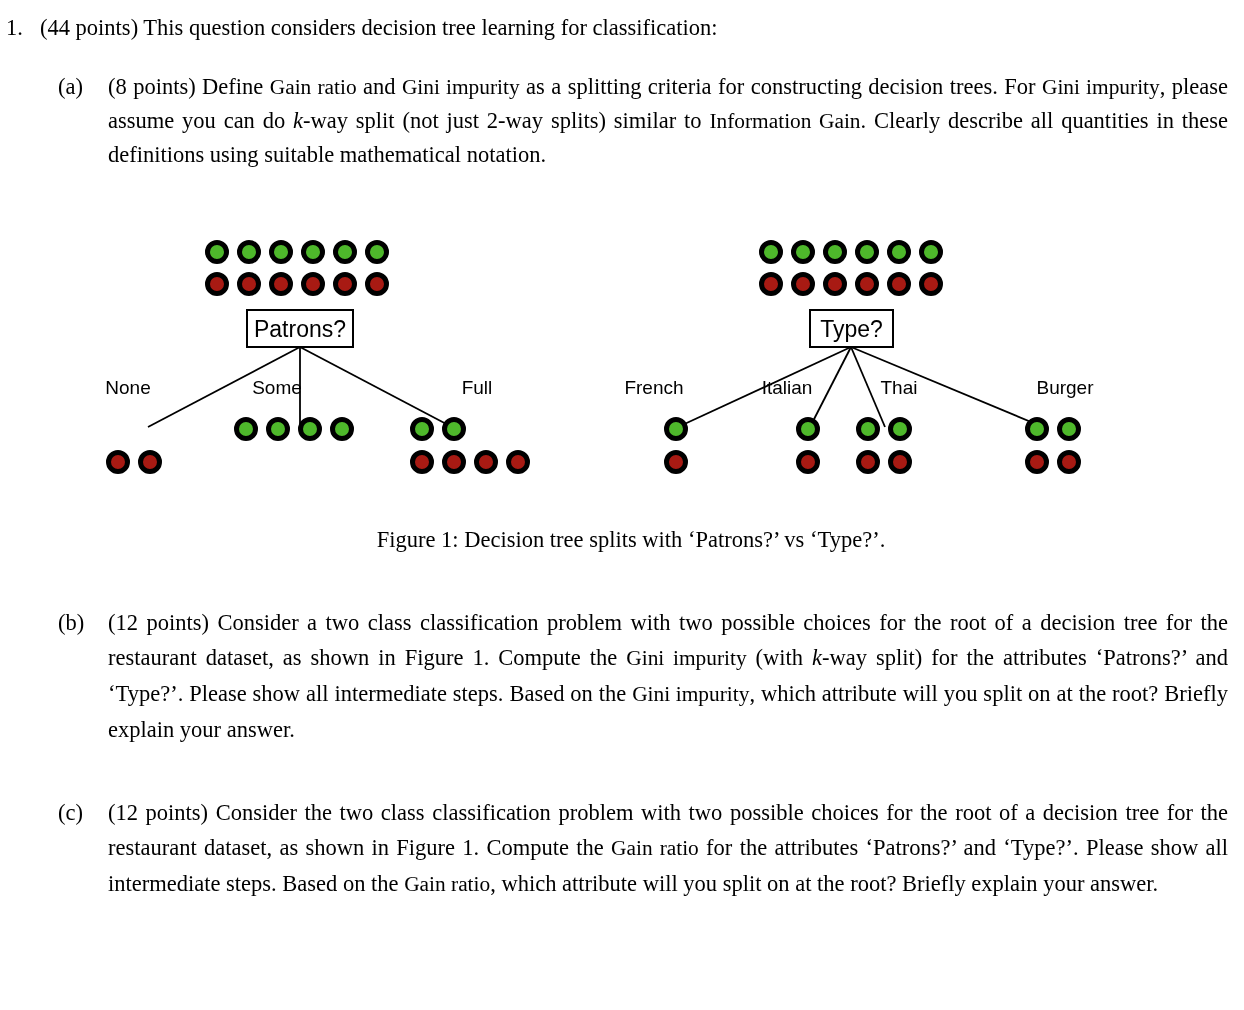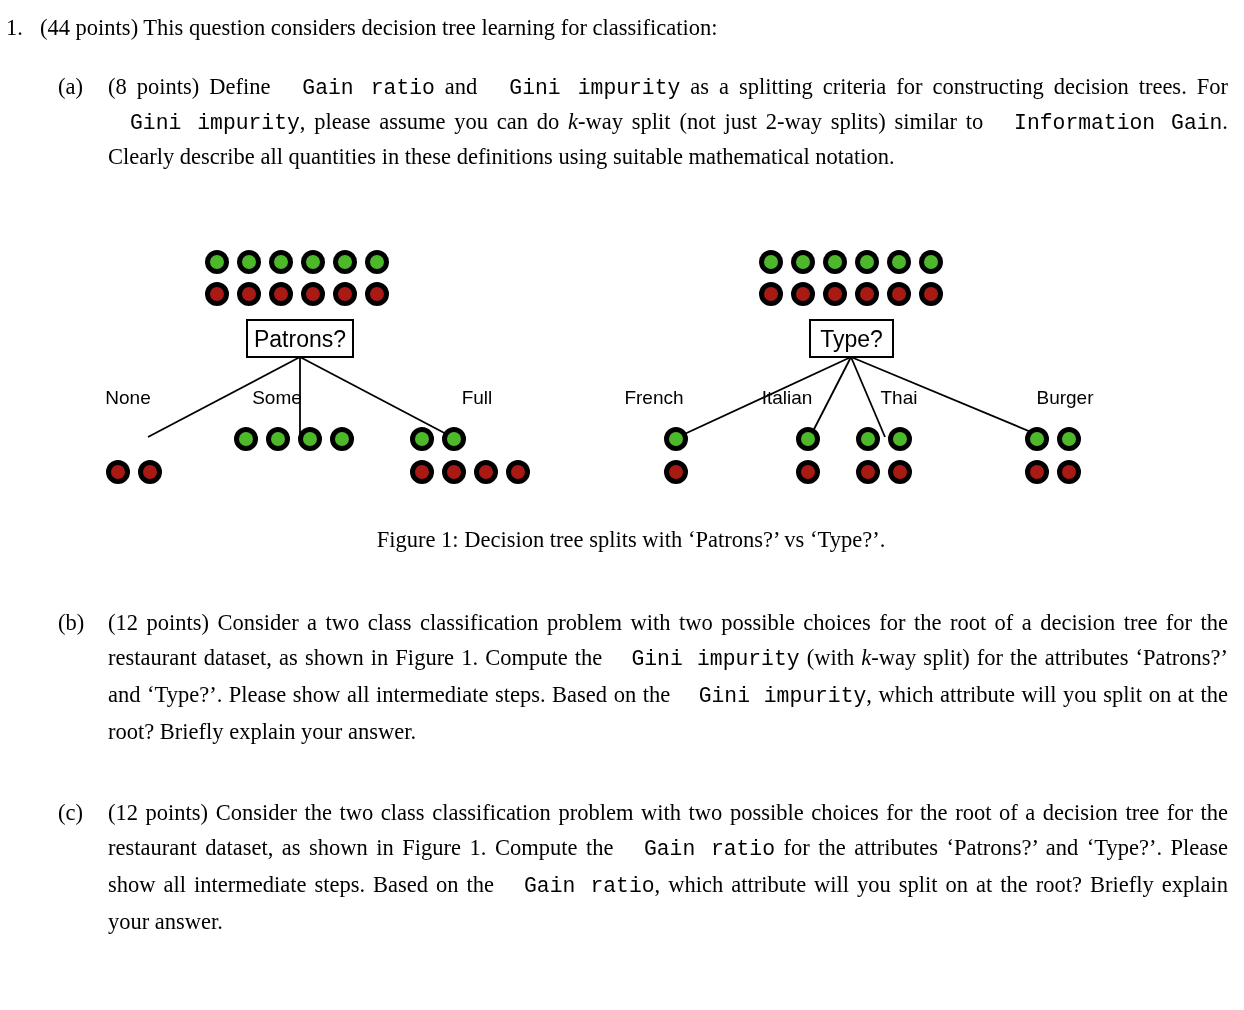--- a/index.html
+++ b/index.html
@@ -70,34 +70,33 @@
   #part-c {
     left: 58px;
     top: 795px;
     width: 1170px;
     font-size: 22.5px;
     line-height: 35px;
   }
   #part-c .q-marker { width: 50px; }
 
   .sf {
-    font-family: Liberation Mono, monospace;
+    font-family: Liberation Serif, serif;
     font-size: 0.95em;
-    margin-left: 22px;
   }
   .mathit {
     font-family: "Liberation Serif", "DejaVu Serif", serif;
     font-style: italic;
   }
 
   
   #figure-1 {
     position: absolute;
     left: 0;
-    top: 232px;
+    top: 222px;
     width: 1104px;
     height: 340px;
   }
   #figure-caption {
     position: absolute;
     left: 0;
     top: 525px;
     width: 1244px;
     text-align: center;
     font-size: 22.5px;

